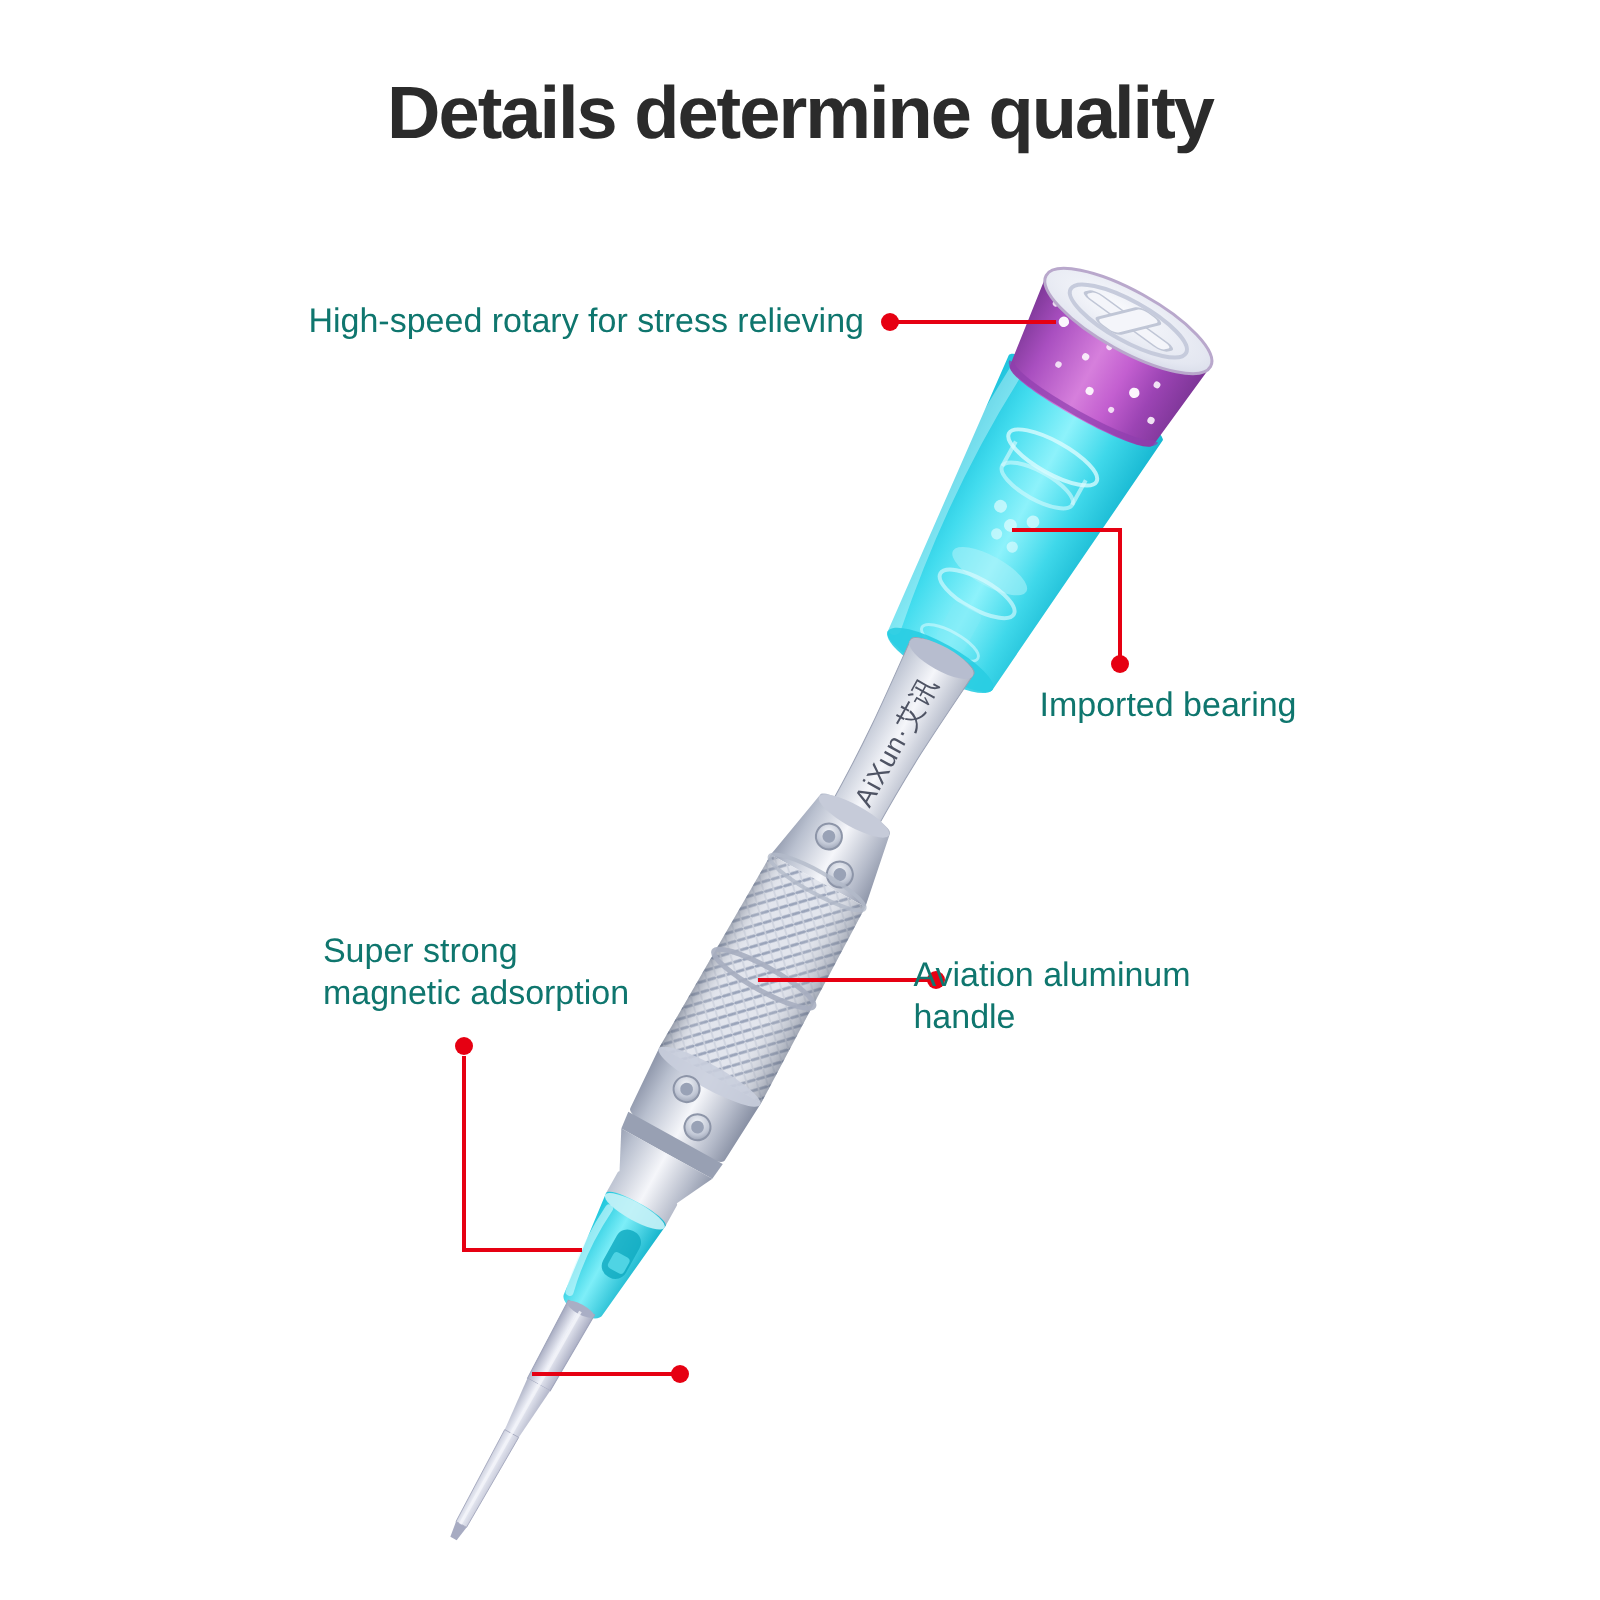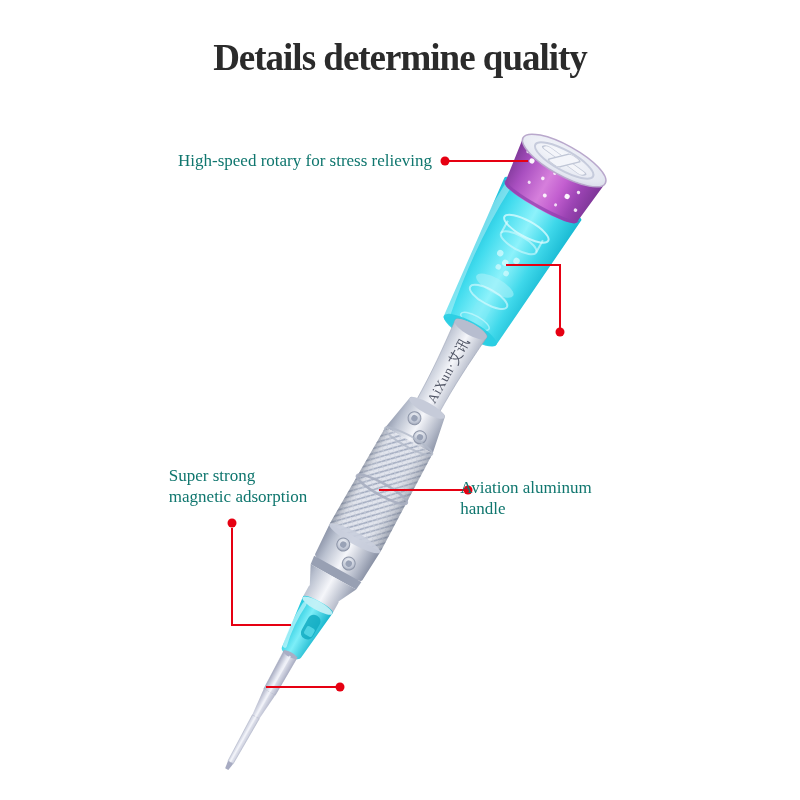--- a/index.html
+++ b/index.html
@@ -1,18 +1,18 @@
 <!DOCTYPE html>
 <html><head>
 <meta charset="utf-8">
 <style>
   html,body{margin:0;padding:0;background:#ffffff;}
   body{width:800px;height:800px;position:relative;overflow:hidden;
        font-family:"Liberation Sans", sans-serif;}
-  .canvas{position:absolute;inset:0;width:720px;height:800px;background:#ffffff;font-family:Liberation Serif, serif;}
+  .canvas{position:absolute;inset:0;width:720px;height:800px;background:#ffffff;}
   .page-title{position:absolute;top:36px;left:0;width:800px;margin:0;
       text-align:center;font-size:37px;font-weight:700;letter-spacing:-1px;
       color:#2b2b2b;}
   svg.product{position:absolute;left:0;top:0;width:800px;height:800px;}
   .callout-label{position:absolute;font-size:17px;line-height:21px;color:#0f766e;
       white-space:nowrap;}
   .label-rotary{top:150px;left:0;width:432px;text-align:right;}
   .label-bearing{top:342px;left:584px;transform:translateX(-50%);}
   .label-magnet{top:465px;left:238px;transform:translateX(-50%);
       white-space:pre-line;}
@@ -191,17 +191,18 @@
     <g fill="#e60012">
       <circle cx="445" cy="161" r="4.5"></circle>
       <circle cx="560" cy="332" r="4.5"></circle>
       <circle cx="232" cy="523" r="4.5"></circle>
       <circle cx="468" cy="490" r="4.5"></circle>
       <circle cx="340" cy="687" r="4.5"></circle>
     </g>
   </svg>
 
   <div class="callout-label label-rotary">High-speed rotary for stress relieving</div>
+  <div class="callout-label label-bearing">Imported bearing</div>
   <div class="callout-label label-magnet">Super strong
 magnetic adsorption</div>
   <div class="callout-label label-handle">Aviation aluminum
 handle</div>
 </div>
 
 </body></html>

